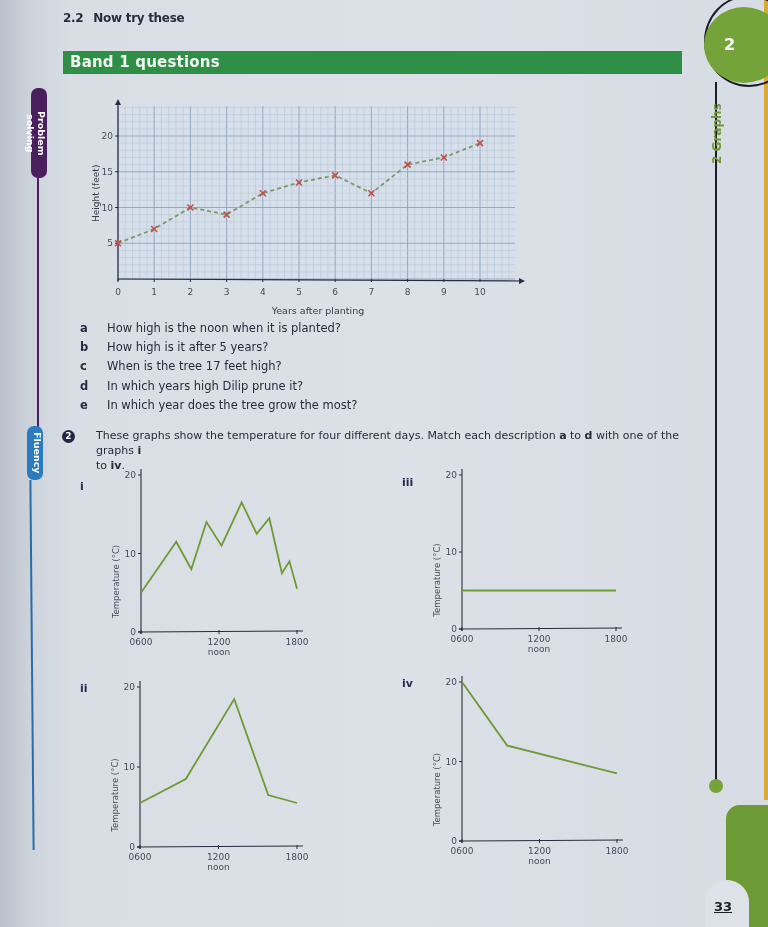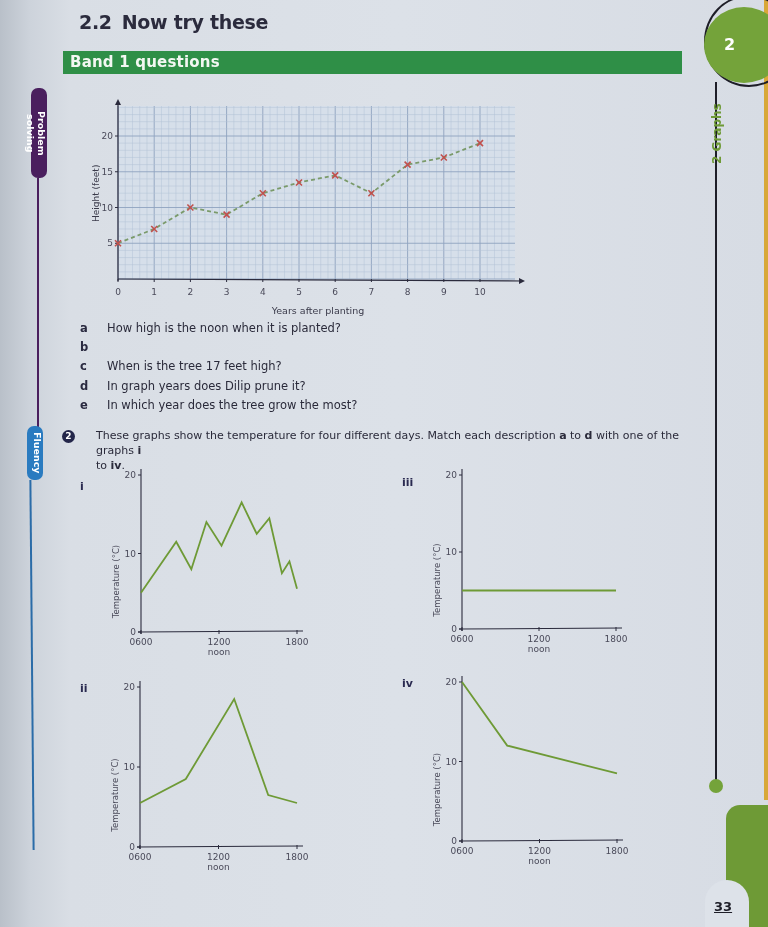--- a/index.html
+++ b/index.html
@@ -6,21 +6,21 @@
   html, body { width: 768px; height: 927px; overflow: hidden; }
   body {
     background: linear-gradient(90deg, #b9c0c9 0px, #cdd3db 30px, #d9dee5 70px, #dce1e8 400px, #d7dce4 768px);
     font-family: "DejaVu Sans", sans-serif;
     color: #2a2a3a;
     position: relative;
   }
   .page { position: absolute; inset: 0; }
   .title {
     position: absolute; left: 63px; top: 11px;
-    font-size: 19px; font-weight: bold; color: #2b2b3d; letter-spacing: -0.3px; margin-left: 16px;
+    font-size: 12px; font-weight: bold; color: #2b2b3d; letter-spacing: -0.3px;
   }
   .title .num { margin-right: 10px; }
   .band {
     position: absolute; left: 63px; top: 51px; width: 619px; height: 23px;
     background: #2f8f47;
     color: #f3f7f2; font-size: 15px; font-weight: bold;
     padding: 2px 0 16px 7px; letter-spacing: 0.2px;
   }
   .qnum {
     display: inline-block; width: 13px; height: 13px; border-radius: 50%;
@@ -255,28 +255,29 @@
     <text x="318" y="314" font-size="9.5" fill="#3a3a4a" text-anchor="middle">Years after planting</text>
   </svg>
 
   <div class="sublist">
     <div class="subitem">
         <span class="lt">a</span>
         <span>How high is the noon when it is planted?</span>
       </div>
     <div class="subitem">
         <span class="lt">b</span>
+        <span>How high is it after 5 years?</span>
       </div>
     <div class="subitem">
         <span class="lt">c</span>
         <span>When is the tree 17 feet high?</span>
       </div>
     <div class="subitem">
         <span class="lt">d</span>
-        <span>In graph years does Dilip prune it?</span>
+        <span>In which years high Dilip prune it?</span>
       </div>
     <div class="subitem">
         <span class="lt">e</span>
         <span>In which year does the tree grow the most?</span>
       </div>
   </div>
 
   <div class="q2">
     <span class="qnum">2</span>
     <div class="text">

